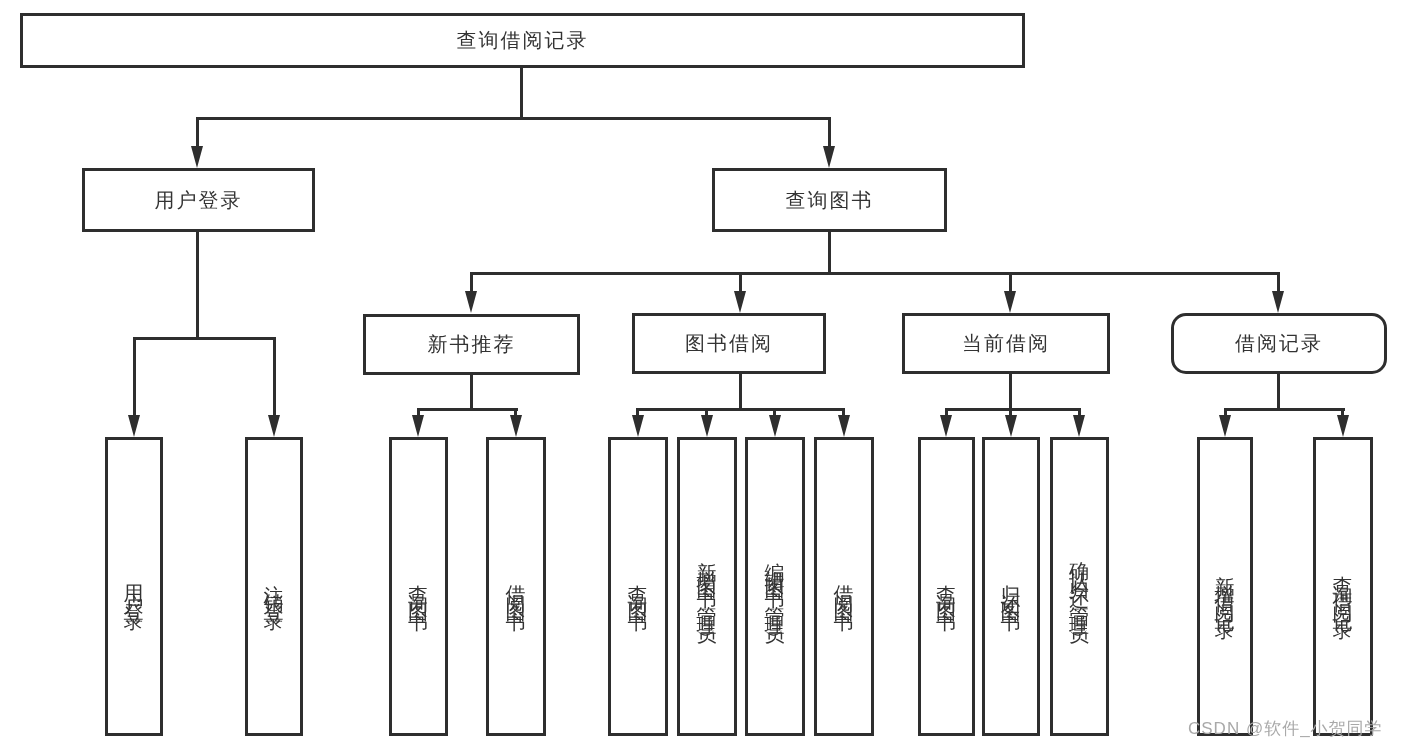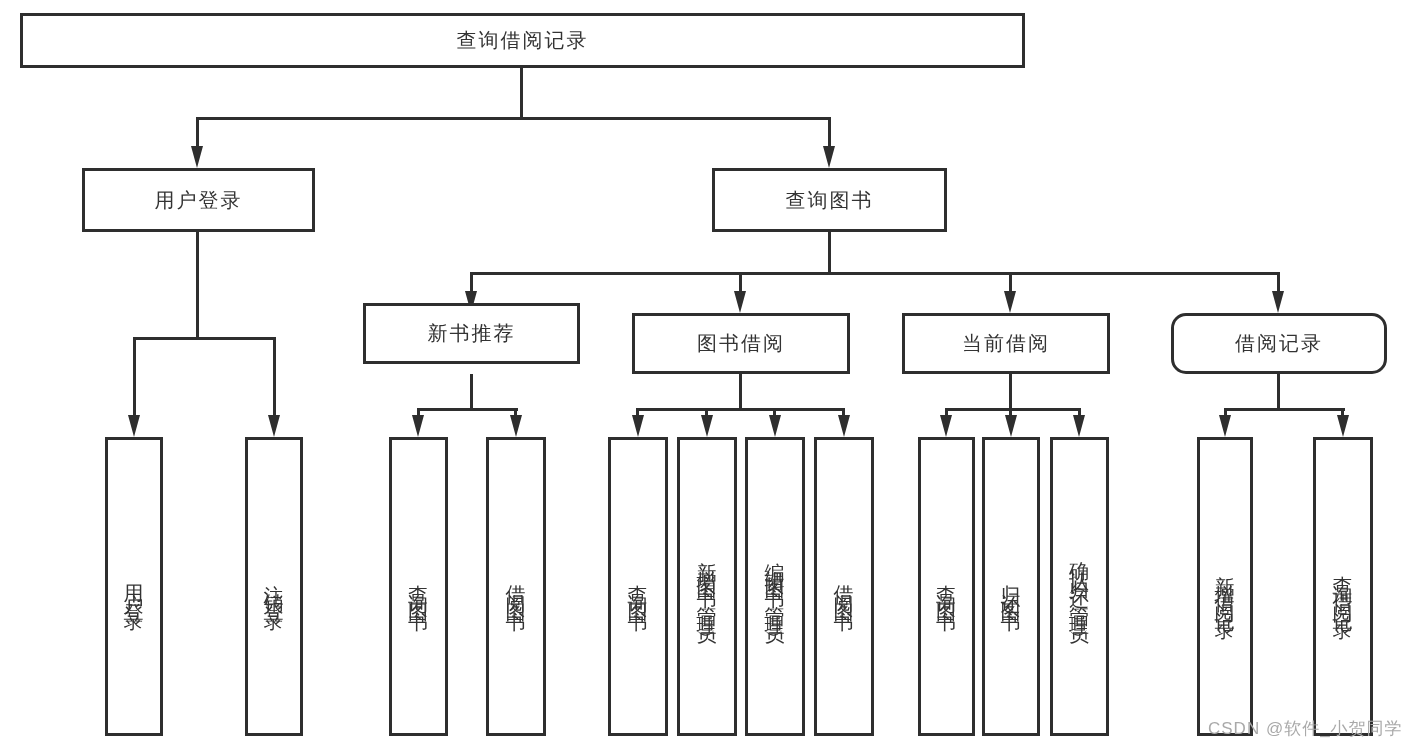--- a/index.html
+++ b/index.html
@@ -47,21 +47,20 @@
     border-top:22px solid var(--line);
   }
   .watermark{
     position:absolute;
     left:1188px;top:717px;
     font-size:17px;
     letter-spacing:1px;
     color:var(--watermark);
     white-space:nowrap;
     z-index:5;
-    margin-left:20px;
   }
 </style>
 </head>
 <body>
 
 <div class="canvas">
 
   <div class="box h" style="left:20px;top:13px;width:1005px;height:55px;">
     <span>查询借阅记录</span>
   </div>
@@ -91,24 +90,24 @@
   <div class="hline" style="left:470px;top:272px;width:810px;"></div>
   <div class="vline" style="left:470px;top:272px;height:24px;"></div>
   <div class="arrow" style="left:465px;top:291px;"></div>
   <div class="vline" style="left:739px;top:272px;height:24px;"></div>
   <div class="arrow" style="left:734px;top:291px;"></div>
   <div class="vline" style="left:1009px;top:272px;height:24px;"></div>
   <div class="arrow" style="left:1004px;top:291px;"></div>
   <div class="vline" style="left:1277px;top:272px;height:24px;"></div>
   <div class="arrow" style="left:1272px;top:291px;"></div>
 
-  <div class="box h" style="left:363px;top:303px;width:217px;height:61px;">
+  <div class="box h" style="left:363px;top:314px;width:217px;height:61px;">
     <span>新书推荐</span>
   </div>
-  <div class="box h" style="left:632px;top:313px;width:218px;height:61px;">
+  <div class="box h" style="left:632px;top:313px;width:194px;height:61px;">
     <span>图书借阅</span>
   </div>
   <div class="box h" style="left:902px;top:313px;width:208px;height:61px;">
     <span>当前借阅</span>
   </div>
   <div class="box h" style="left:1171px;top:313px;width:216px;height:61px;border-radius:15px;">
     <span>借阅记录</span>
   </div>
 
   <div class="vline" style="left:470px;top:374px;height:37px;"></div>

